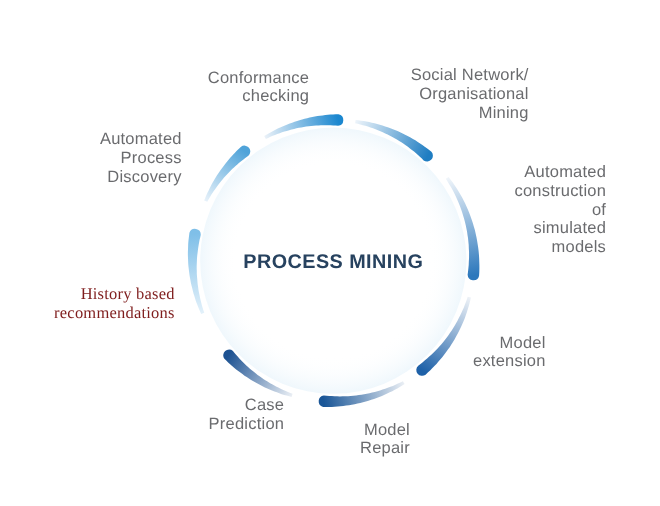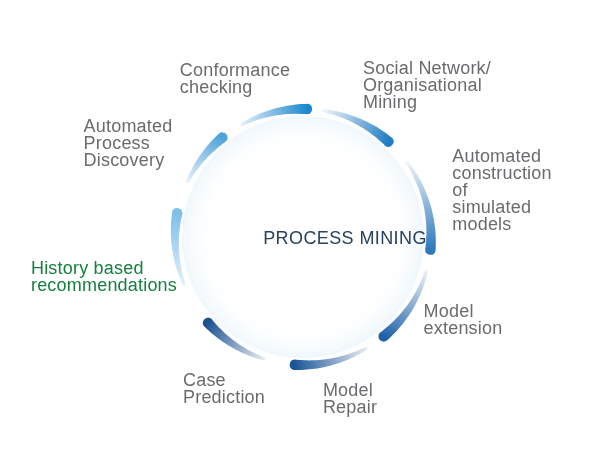--- a/index.html
+++ b/index.html
@@ -19,41 +19,40 @@
     position: absolute;
     left: 0;
     top: 0;
   }
   .wheel-title {
     position: absolute;
     transform: translate(-50%, -50%);
     left: 303px;
     top: 238px;
     font-size: 18px;
-    font-weight: normal;
+    font-weight: bold;
     letter-spacing: 0.4px;
     white-space: nowrap;
-    margin-left: 42px;
   }
   .label {
     position: absolute;
     transform: translateX(-50%);
-    text-align: left;
-    font-size: 18px;
+    text-align: right;
+    font-size: 15px;
     line-height: 17px;
     letter-spacing: 0.2px;
     white-space: pre-line;
   }
   .pos-conformance      { left: 235px; top: 62px;  }
   .pos-social           { left: 398px; top: 60px;  }
   .pos-apd              { left: 128px; top: 118px; }
   .pos-acsm             { left: 502px; top: 148px; }
   .pos-history          { left: 104px; top: 260px; }
   .pos-model-extension  { left: 463px; top: 303px; }
-  .pos-case-prediction  { left: 224px; top: 372px; }
+  .pos-case-prediction  { left: 224px; top: 360px; }
   .pos-model-repair     { left: 350px; top: 382px; }
 </style>
 </head>
 <body>
 
 <div class="stage">
 
   <svg id="wheel-svg" width="600" height="460" viewBox="0 0 600 460">
     <defs id="wheel-defs">
       <radialGradient id="innerTint" cx="0.5" cy="0.5" r="0.5">
@@ -118,21 +117,21 @@
 
   <div class="label pos-apd" style="color: rgb(106, 107, 110);">Automated
 Process
 Discovery</div>
 
   <div class="label pos-acsm" style="color: rgb(106, 107, 110);">Automated
 construction of
 simulated
 models</div>
 
-  <div class="label pos-history" style="color: #15803d;">History based
+  <div class="label pos-history" style="color: #7f1d1d; font-family: Liberation Serif, serif;">History based
 recommendations</div>
 
   <div class="label pos-model-extension" style="color: rgb(106, 107, 110);">Model
 extension</div>
 
   <div class="label pos-case-prediction" style="color: rgb(106, 107, 110);">Case
 Prediction</div>
 
   <div class="label pos-model-repair" style="color: rgb(106, 107, 110);">Model
 Repair</div>

